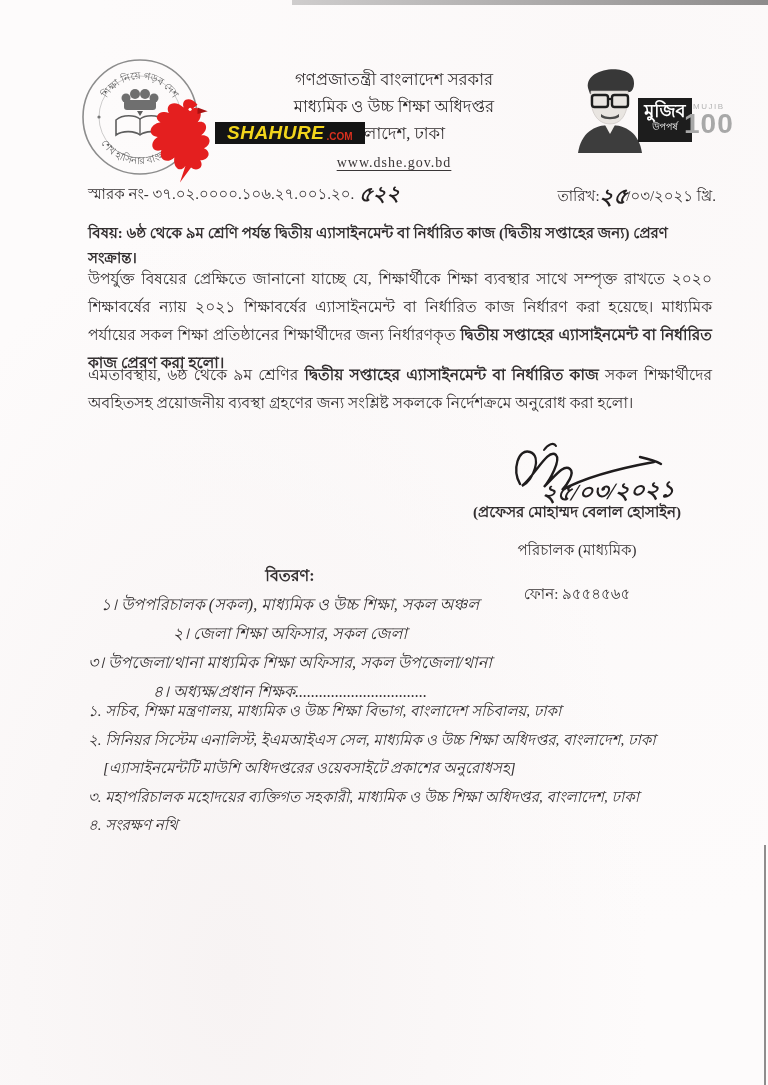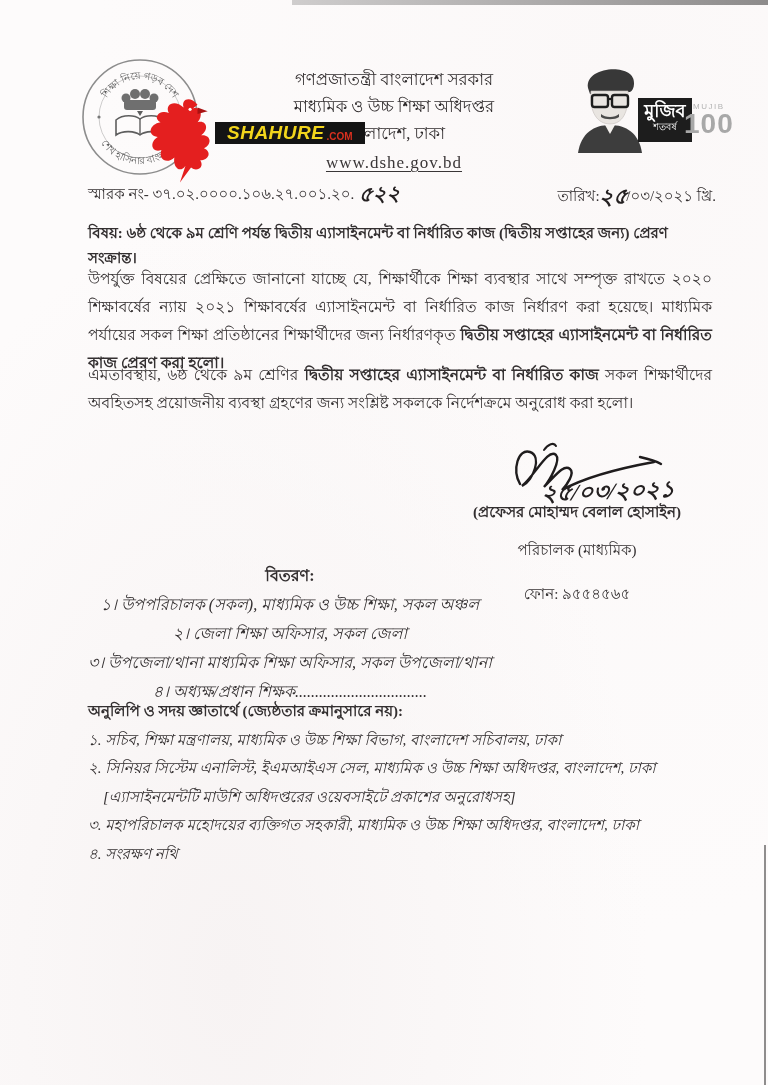--- a/index.html
+++ b/index.html
@@ -18,21 +18,21 @@
   .artifact-right { position:absolute; top:845px; bottom:0; right:2px; width:2px; background:#8f8d8d; }
 
   
   .seal { position:absolute; left:79px; top:56px; width:122px; height:122px; }
   .watermark { position:absolute; left:142px; top:92px; height:92px; display:flex; align-items:flex-start; z-index:3; }
   .bird { width:74px; height:92px; }
   .wm-box { margin-top:31px; height:20px; background:#141414; padding:0 11px; display:flex; align-items:center; box-shadow:0 0 0 1px #141414; }
   .wm-brand { color:#f2d51c; font-family:"Liberation Sans","DejaVu Sans",sans-serif; font-weight:bold; font-style:italic; font-size:19px; letter-spacing:.5px; }
   .wm-suffix { color:#d8301f; font-family:"Liberation Sans","DejaVu Sans",sans-serif; font-weight:bold; font-size:10px; margin-left:2px; margin-top:7px; }
   .head-center { position:absolute; left:248px; top:66px; width:292px; text-align:center; font-size:16.5px; line-height:27px; color:#2e2a2b; }
-  .head-center .site { display:inline-block; margin-top:2px; letter-spacing:1px; color:#3a3637; text-decoration:underline; text-underline-offset:3px; font-size:17px;text-align:right; }
+  .head-center .site { display:inline-block; margin-top:2px; letter-spacing:1px; color:#3a3637; text-decoration:underline; text-underline-offset:3px; font-size:14px;text-align:right; }
   .mujib { position:absolute; left:572px; top:58px; width:150px; height:95px; }
   .mujib-portrait { position:absolute; left:0; top:0; width:78px; height:95px; }
   .mujib-box { position:absolute; left:66px; top:40px; width:54px; height:44px; background:#1d1d1d; color:#fff; text-align:center; padding-top:3px; }
   .mujib-bn1 { font-size:18px; font-weight:bold; line-height:20px; }
   .mujib-bn2 { font-size:9.5px; line-height:12px; }
   .mujib-en { position:absolute; left:121px; top:44px; font-size:8px; letter-spacing:1.5px; color:#b3b3b3; font-family:"Liberation Sans",sans-serif; }
   .mujib-100 { position:absolute; left:112px; top:50px; font-size:28px; font-weight:bold; color:#a8a8a8; font-family:"Liberation Sans",sans-serif; letter-spacing:1px; }
 
   
   .memo-row { position:absolute; top:176px; left:88px; right:52px; display:flex; justify-content:space-between; font-size:15px; }
@@ -116,21 +116,21 @@
       <path d="M19 33 C17 55 26 66 38 66 C50 66 57 55 56 33 Z" fill="#e9e5e1" stroke="#c2bcb8" stroke-width="0.6"></path>
       <rect x="20" y="37" width="16" height="12" rx="2.5" fill="none" stroke="#1e1e1e" stroke-width="2.4"></rect>
       <rect x="40" y="37" width="16" height="12" rx="2.5" fill="none" stroke="#1e1e1e" stroke-width="2.4"></rect>
       <line x1="36" y1="41" x2="40" y2="41" stroke="#1e1e1e" stroke-width="2.2"></line>
       <path d="M29 56 C33 60 43 60 47 56 L47 59 C43 62 33 62 29 59 Z" fill="#4a4a4a"></path>
       <path d="M6 95 C9 75 22 67 38 67 C54 67 67 75 70 95 Z" fill="#3d3d3d"></path>
       <path d="M33 67 L38 76 L43 67 Z" fill="#f4f1ee"></path>
     </svg>
     <div class="mujib-box">
       <div class="mujib-bn1">মুজিব</div>
-      <div class="mujib-bn2">শতবর্ষ</div>
+      <div class="mujib-bn2">উপপর্ষ</div>
     </div>
     <div class="mujib-en">MUJIB</div>
     <div class="mujib-100">100</div>
   </div>
 
   <div class="memo-row">
     <div>
       <span>স্মারক নং- ৩৭.০২.০০০০.১০৬.২৭.০০১.২০.</span><span class="hand memo-num">৫২২</span>
     </div>
     <div>
@@ -160,21 +160,20 @@
     <div class="list-heading">বিতরণ:</div>
     <ul class="list">
       <li>১। উপপরিচালক (সকল), মাধ্যমিক ও উচ্চ শিক্ষা, সকল অঞ্চল</li>
       <li>২। জেলা শিক্ষা অফিসার, সকল জেলা</li>
       <li>৩। উপজেলা/থানা মাধ্যমিক শিক্ষা অফিসার, সকল উপজেলা/থানা</li>
       <li>৪। অধ্যক্ষ/প্রধান শিক্ষক.................................</li>
     </ul>
   </div>
 
   <div class="copies">
-    <div class="list-heading">অনুলিপি ও সদয় জ্ঞাতার্থে (জ্যেষ্ঠতার ক্রমানুসারে নয়):</div>
     <ul class="list">
       <li>১. সচিব, শিক্ষা মন্ত্রণালয়, মাধ্যমিক ও উচ্চ শিক্ষা বিভাগ, বাংলাদেশ সচিবালয়, ঢাকা</li>
       <li>২. সিনিয়র সিস্টেম এনালিস্ট, ইএমআইএস সেল, মাধ্যমিক ও উচ্চ শিক্ষা অধিদপ্তর, বাংলাদেশ, ঢাকা</li>
       <li class="indent">[এ্যাসাইনমেন্টটি মাউশি অধিদপ্তরের ওয়েবসাইটে প্রকাশের অনুরোধসহ]</li>
       <li>৩. মহাপরিচালক মহোদয়ের ব্যক্তিগত সহকারী, মাধ্যমিক ও উচ্চ শিক্ষা অধিদপ্তর, বাংলাদেশ, ঢাকা</li>
       <li>৪. সংরক্ষণ নথি</li>
     </ul>
   </div>
 
 </div>

